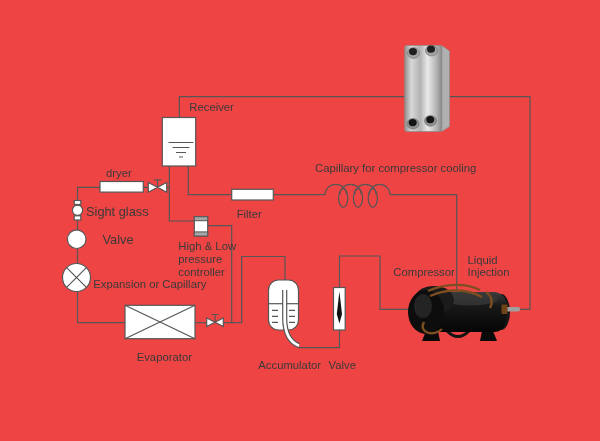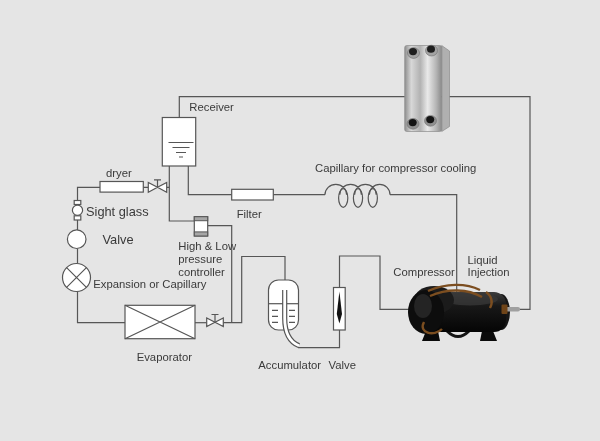--- a/index.html
+++ b/index.html
@@ -1,16 +1,16 @@
 <!DOCTYPE html>
 <html><head>
 <meta charset="utf-8">
 <style>
   html,body{margin:0;padding:0;background:#ffffff;}
-  .stage{position:relative;width:600px;height:441px;background:#e5e5e5;overflow:hidden;}
+  .stage{position:relative;width:600px;height:441px;background:#ef4444;overflow:hidden;}
   svg{display:block;}
   .lbl{font-family:"Liberation Sans","DejaVu Sans",sans-serif;font-size:11.3px;fill:#3a3a3a;}
   .lbl-lg{font-size:12.8px;}
   .pipe{stroke:#565656;stroke-width:1.2;fill:none;}
   .sym{stroke:#565656;stroke-width:1.2;fill:#ffffff;}
   .symline{stroke:#565656;stroke-width:1.2;fill:none;}
 </style>
 </head>
 <body>
 

